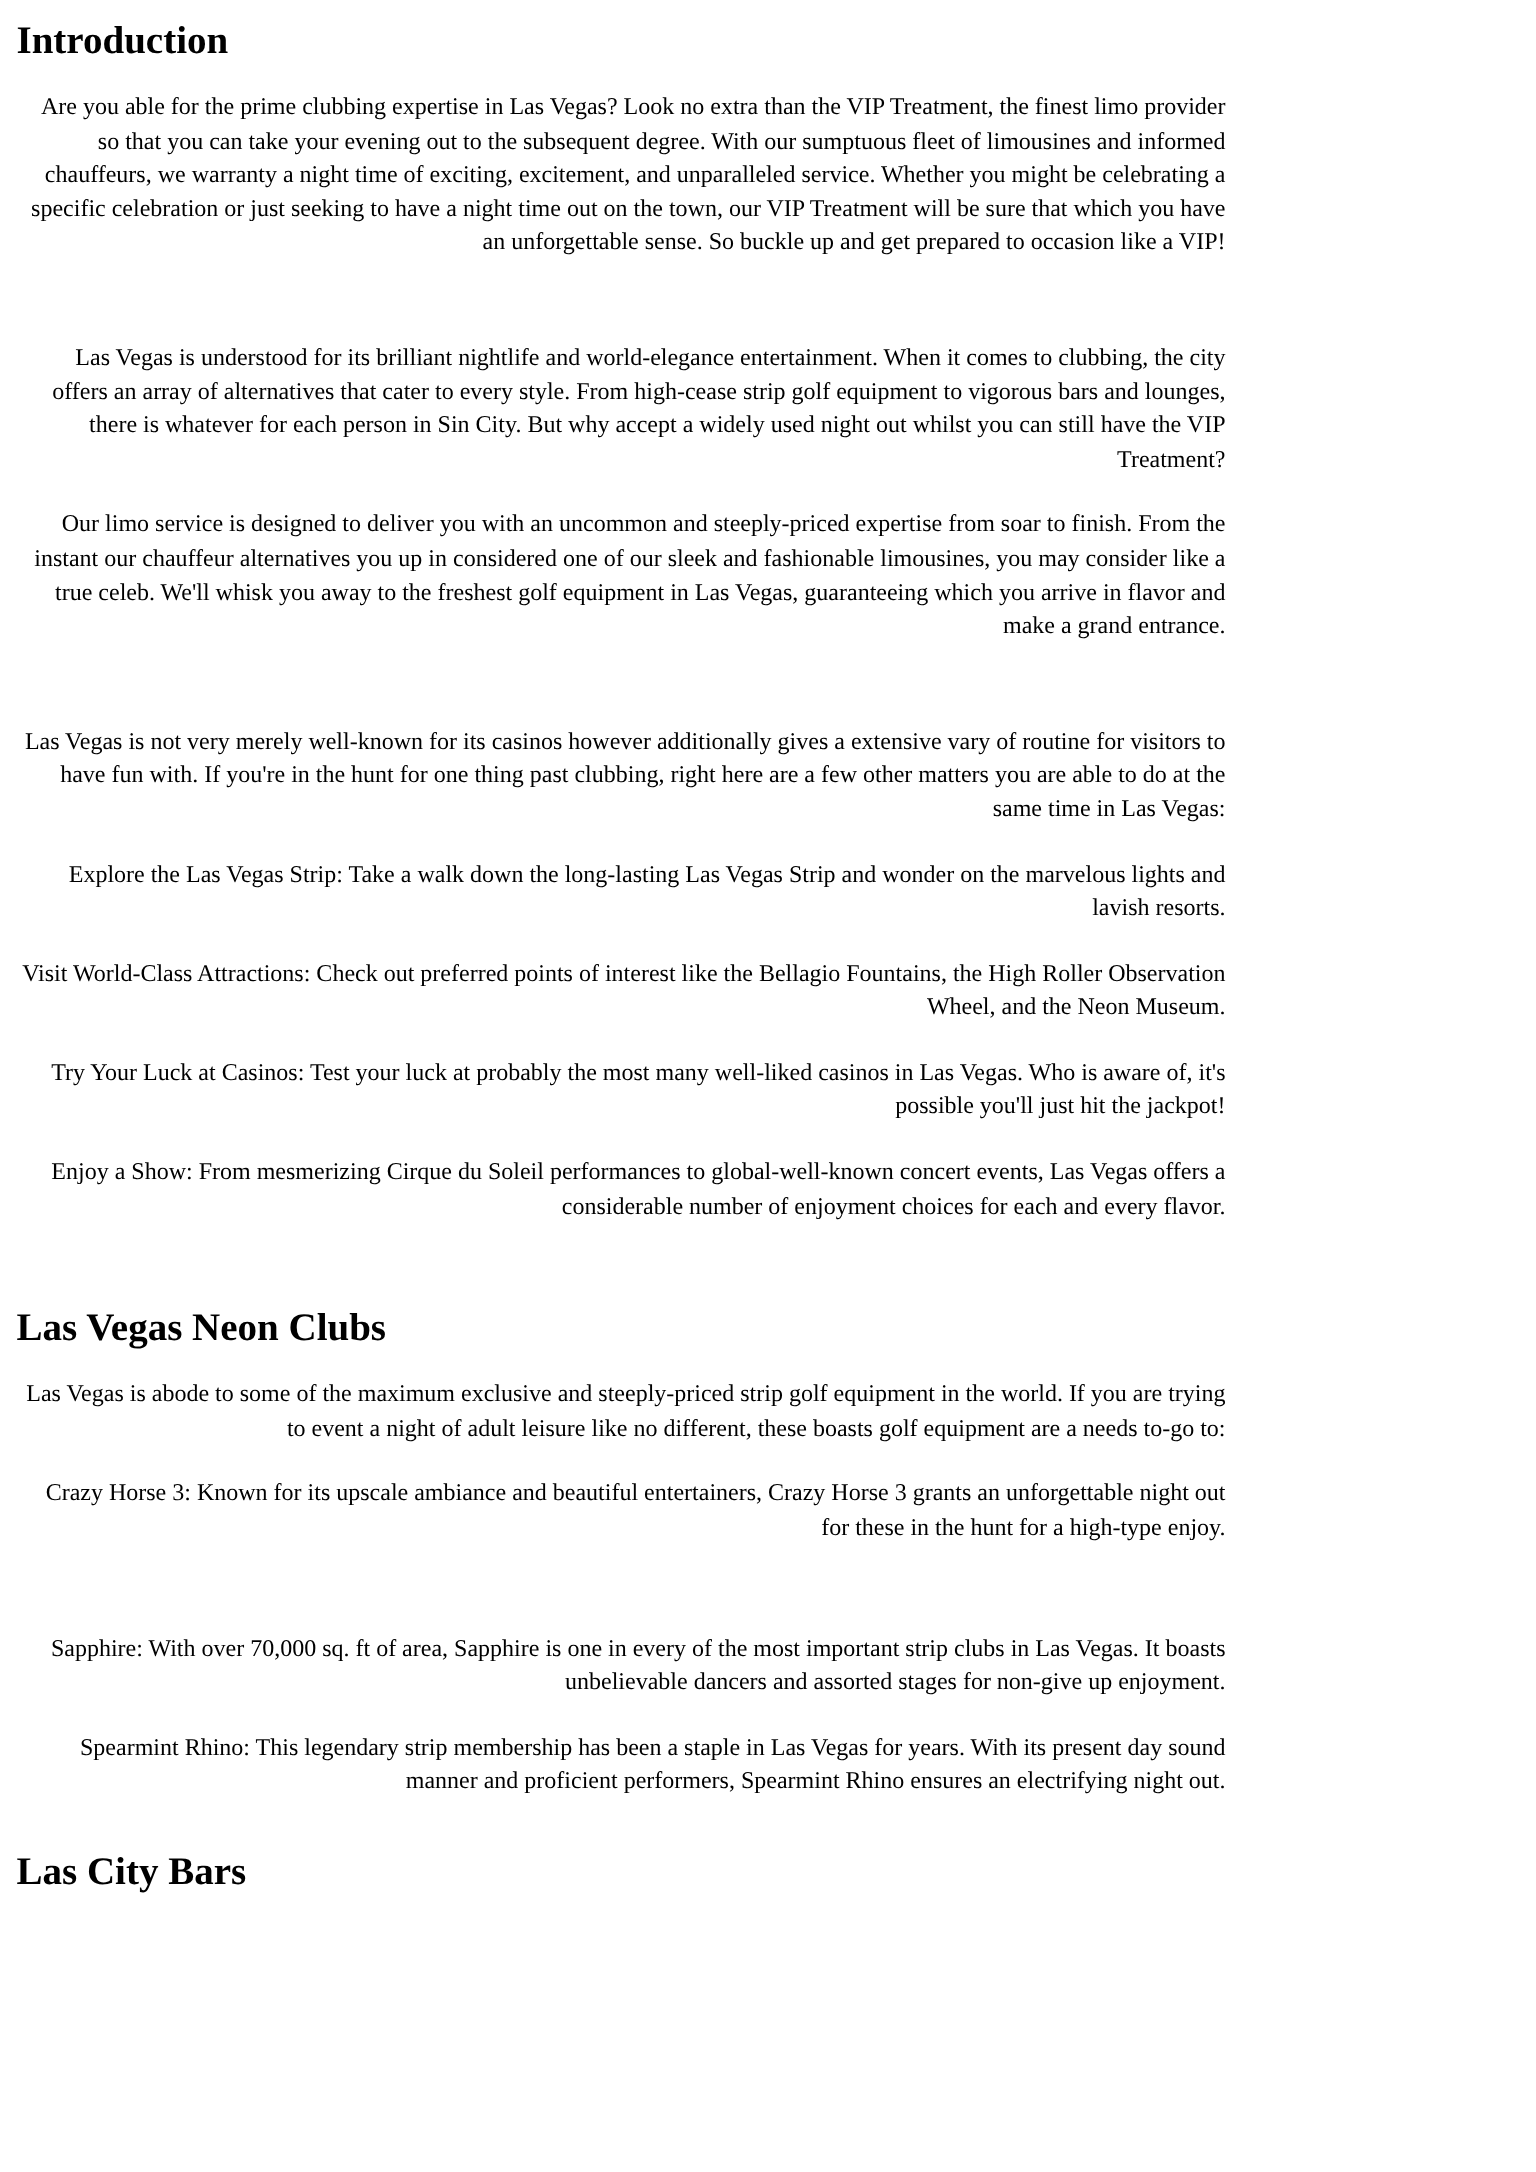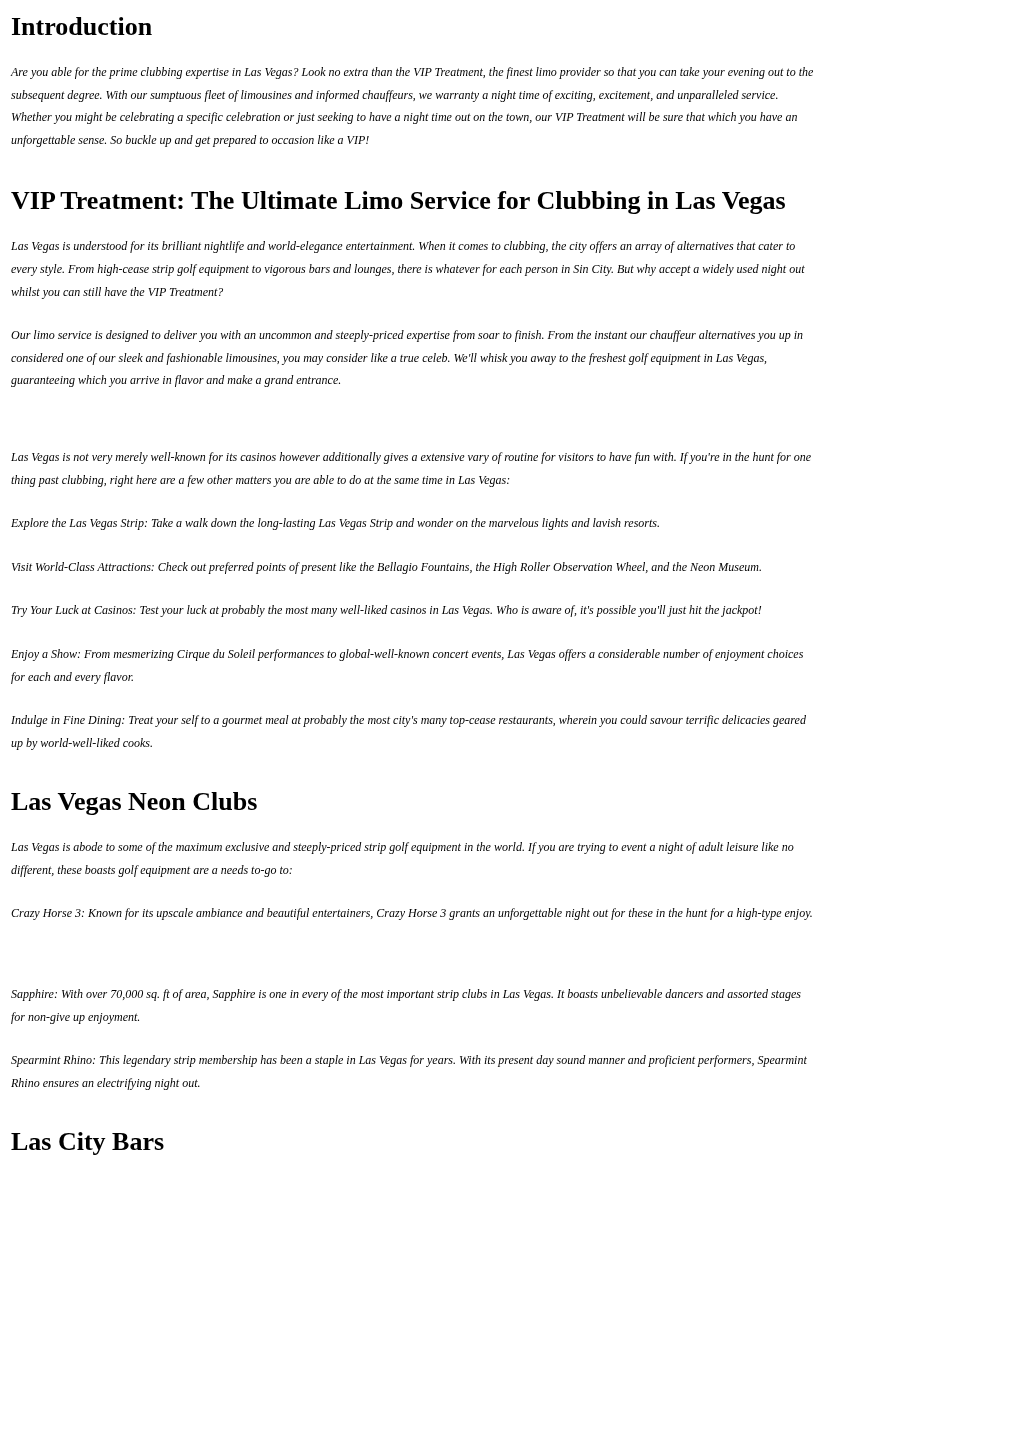--- a/index.html
+++ b/index.html
@@ -27,28 +27,27 @@
     font-size: 26px;
     line-height: 30px;
     font-weight: bold;
     margin: 0;
     padding: 0;
     letter-spacing: 0px;
     color: #000000;
   }
   p.doc-para {
     font-family: "Liberation Serif", "DejaVu Serif", serif;
-    font-size: 12px;
+    font-size: 16px;
     line-height: 22.6px;
     font-weight: normal;
     margin: 0;
     padding: 0;
     color: #000000;
-    text-align: left;
-    font-style: italic;
+    text-align: right;
   }
   
   .sp-h-top    { height: 12px; }
   .sp-h-bottom { height: 19px; }
   .sp-p        { height: 21px; }
   .sp-p-big    { height: 58px; }
   .sp-h-before { height: 35px; }
   .sp-h-before-sm { height: 33px; }
   .sp-tail     { height: 90px; }
 </style>
@@ -60,21 +59,20 @@
   <div class="sp-h-top"></div>
 
   <h2 class="doc-heading">Introduction</h2>
 
   <div class="sp-h-bottom"></div>
 
   <p class="doc-para">Are you able for the prime clubbing expertise in Las Vegas? Look no extra than the VIP Treatment, the finest limo provider so that you can take your evening out to the subsequent degree. With our sumptuous fleet of limousines and informed chauffeurs, we warranty a night time of exciting, excitement, and unparalleled service. Whether you might be celebrating a specific celebration or just seeking to have a night time out on the town, our VIP Treatment will be sure that which you have an unforgettable sense. So buckle up and get prepared to occasion like a VIP!</p>
 
   <div class="sp-h-before"></div>
 
-  <h2 class="doc-heading">VIP Treatment: The Ultimate Limo Service for Clubbing in Las Vegas</h2>
 
   <div class="sp-h-bottom"></div>
 
   <p class="doc-para">Las Vegas is understood for its brilliant nightlife and world-elegance entertainment. When it comes to clubbing, the city offers an array of alternatives that cater to every style. From high-cease strip golf equipment to vigorous bars and lounges, there is whatever for each person in Sin City. But why accept a widely used night out whilst you can still have the VIP Treatment?</p>
 
   <div class="sp-p"></div>
 
   <p class="doc-para">Our limo service is designed to deliver you with an uncommon and steeply-priced expertise from soar to finish. From the instant our chauffeur alternatives you up in considered one of our sleek and fashionable limousines, you may consider like a true celeb. We'll whisk you away to the freshest golf equipment in Las Vegas, guaranteeing which you arrive in flavor and make a grand entrance.</p>
 
   <div class="sp-h-before"></div>
@@ -83,33 +81,32 @@
   <div class="sp-h-bottom"></div>
 
   <p class="doc-para">Las Vegas is not very merely well-known for its casinos however additionally gives a extensive vary of routine for visitors to have fun with. If you're in the hunt for one thing past clubbing, right here are a few other matters you are able to do at the same time in Las Vegas:</p>
 
   <div class="sp-p"></div>
 
   <p class="doc-para">Explore the Las Vegas Strip: Take a walk down the long-lasting Las Vegas Strip and wonder on the marvelous lights and lavish resorts.</p>
 
   <div class="sp-p"></div>
 
-  <p class="doc-para">Visit World-Class Attractions: Check out preferred points of present like the Bellagio Fountains, the High Roller Observation Wheel, and the Neon Museum.</p>
+  <p class="doc-para">Visit World-Class Attractions: Check out preferred points of interest like the Bellagio Fountains, the High Roller Observation Wheel, and the Neon Museum.</p>
 
   <div class="sp-p"></div>
 
   <p class="doc-para">Try Your Luck at Casinos: Test your luck at probably the most many well-liked casinos in Las Vegas. Who is aware of, it's possible you'll just hit the jackpot!</p>
 
   <div class="sp-p"></div>
 
   <p class="doc-para">Enjoy a Show: From mesmerizing Cirque du Soleil performances to global-well-known concert events, Las Vegas offers a considerable number of enjoyment choices for each and every flavor.</p>
 
   <div class="sp-p"></div>
 
-  <p class="doc-para">Indulge in Fine Dining: Treat your self to a gourmet meal at probably the most city's many top-cease restaurants, wherein you could savour terrific delicacies geared up by world-well-liked cooks.</p>
 
   <div class="sp-h-before-sm"></div>
 
   <h2 class="doc-heading">Las Vegas Neon Clubs</h2>
 
   <div class="sp-h-bottom"></div>
 
   <p class="doc-para">Las Vegas is abode to some of the maximum exclusive and steeply-priced strip golf equipment in the world. If you are trying to event a night of adult leisure like no different, these boasts golf equipment are a needs to-go to:</p>
 
   <div class="sp-p"></div>

